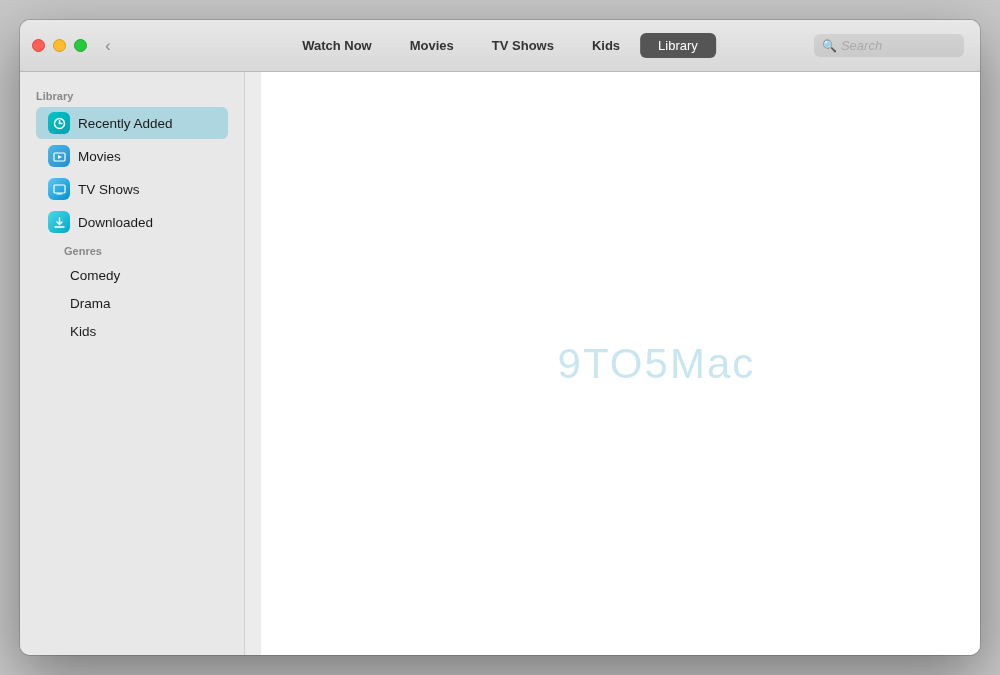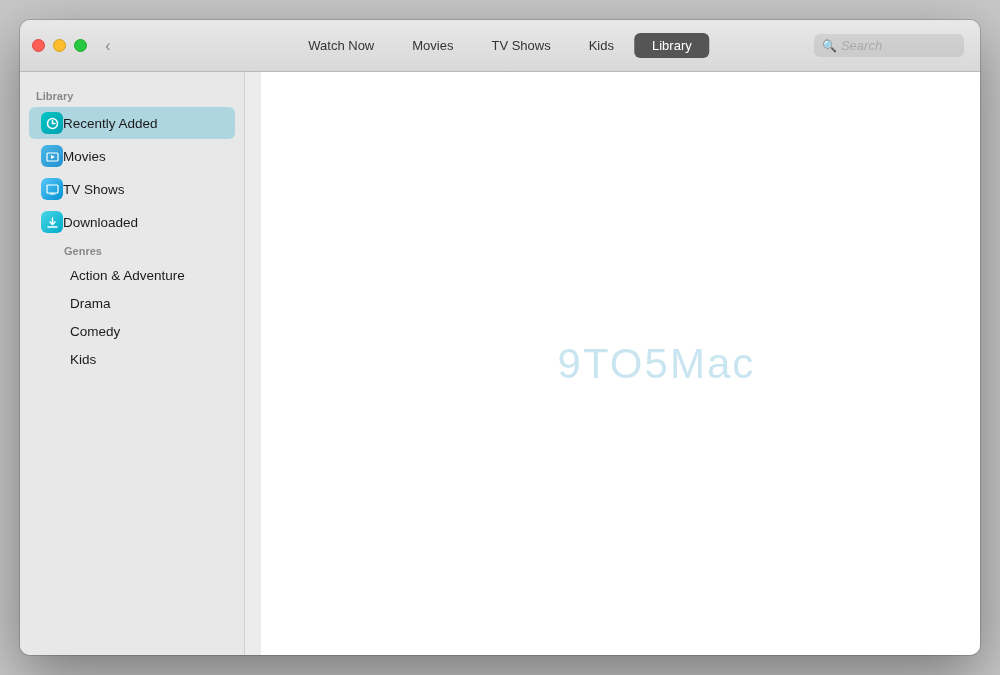--- a/index.html
+++ b/index.html
@@ -92,21 +92,21 @@
       align-items: center;
       gap: 2px;
     }
 
     .nav-tab {
       padding: 5px 18px;
       font-size: 13px;
       color: #333;
       cursor: pointer;
       border-radius: 6px;
-      font-weight: 400;
+      font-weight: 700;
       background: none;
       border: none;
     }
 
     .nav-tab.active {
       background: #555;
       color: #fff;
       font-weight: 500;
     }
 
@@ -166,23 +166,24 @@
       text-transform: none;
       letter-spacing: 0;
     }
 
     .sidebar-item {
       display: flex;
       align-items: center;
       padding: 5px 12px;
       cursor: pointer;
       border-radius: 6px;
-      margin: 1px 9px;
+      margin: 1px 16px;
       font-size: 13.5px;
       color: #1a1a1a;
+      gap: 8px;
     }
 
     .sidebar-item.active {
       background: rgba(0, 160, 200, 0.25);
     }
 
     .sidebar-item-icon {
       width: 22px;
       height: 22px;
       border-radius: 6px;
@@ -323,29 +324,26 @@
             <line x1="2" y1="11" x2="11" y2="11" stroke="white" stroke-width="1.5" stroke-linecap="round"></line>
           </svg>
         </div>
         <span>Downloaded</span>
       </div>
 
       <div class="genres-section">
         <div class="sidebar-section-label">Genres</div>
 
         <div class="genre-item">
-          <span>Action &amp; Adventure</span>
+          <span>Comedy</span>
         </div>
         <div class="genre-item">
           <span>Drama</span>
         </div>
         <div class="genre-item">
-          <span>Comedy</span>
-        </div>
-        <div class="genre-item">
           <span>Kids</span>
         </div>
       </div>
     </div>
 
     <div class="content-area" style="position: relative;">
       <div class="watermark">9TO5Mac</div>
     </div>
   </div>
 </div>

